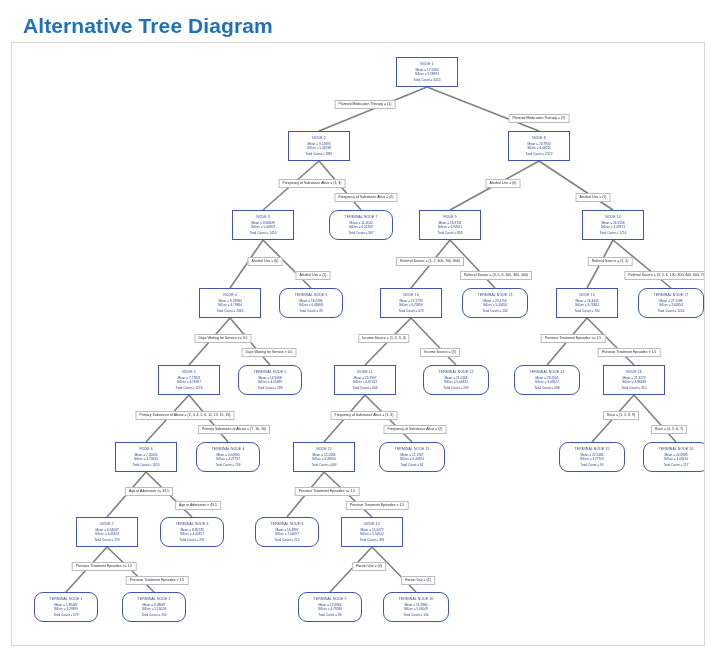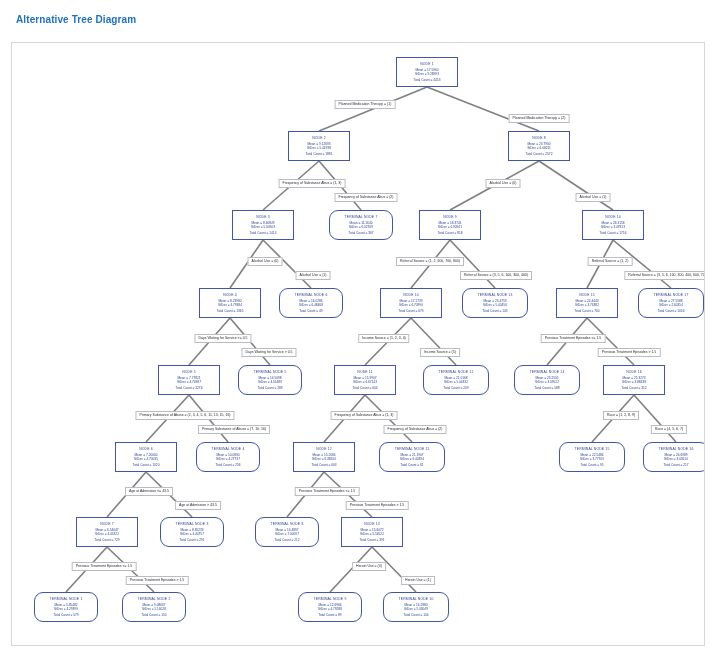--- a/index.html
+++ b/index.html
@@ -5,22 +5,22 @@
   * { box-sizing: border-box; }
   html, body {
     margin: 0; padding: 0;
     width: 716px; height: 658px;
     background: #ffffff;
     font-family: "Liberation Sans", sans-serif;
     overflow: hidden;
   }
   #page-title {
     position: absolute;
-    left: 16px; top: 14px;
-    font-size: 10px;
+    left: 23px; top: 14px;
+    font-size: 21px;
     font-weight: bold;
     color: #1f72b8;
     letter-spacing: 0.1px;
   }
   #canvas {
     position: absolute;
     left: 11px; top: 42px;
     width: 694px; height: 604px;
     border: 1px solid #d6d9dc;
     background: #ffffff;

